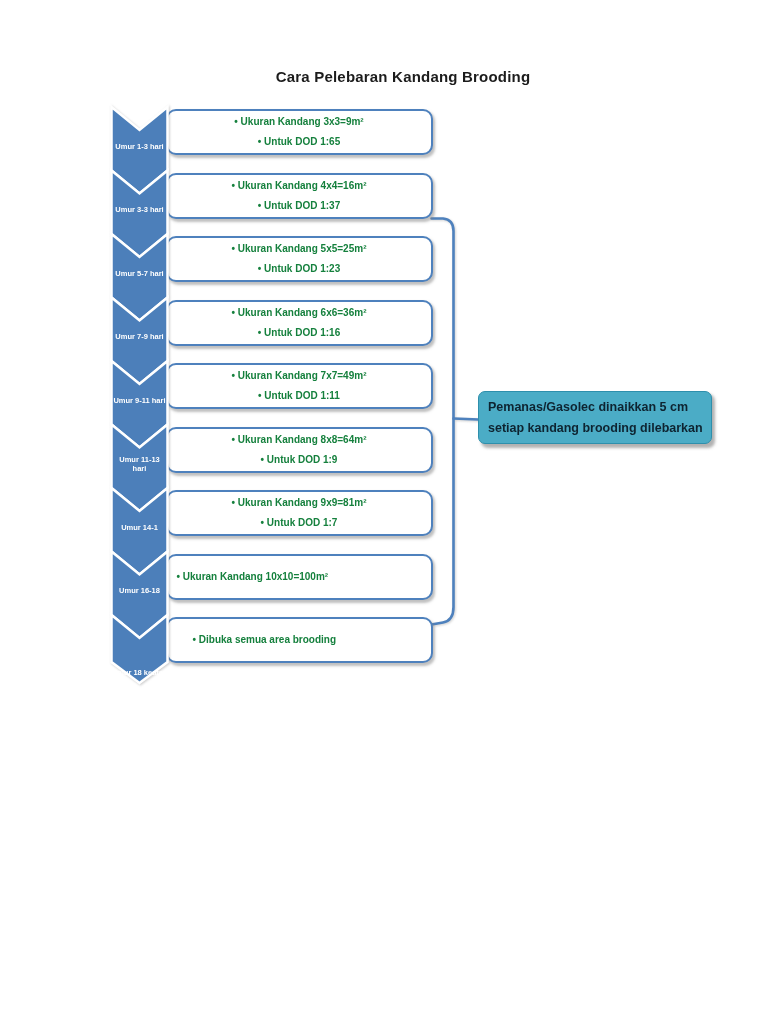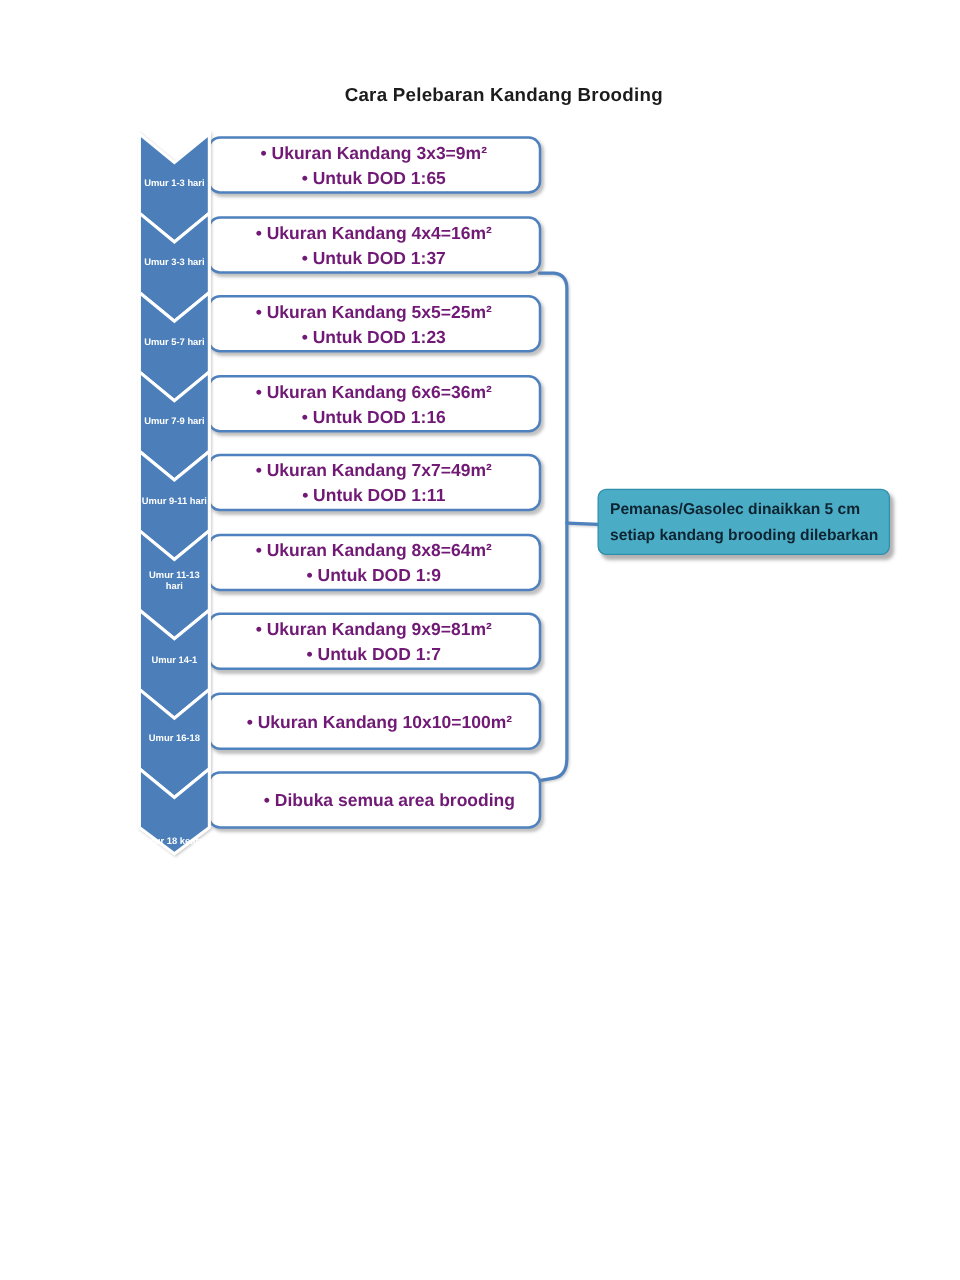--- a/index.html
+++ b/index.html
@@ -22,23 +22,23 @@
   }
   .diagram{position:absolute;inset:0;}
   .step-box{
     position:absolute;left:165.5px;width:267px;height:46px;
     box-sizing:border-box;background:#ffffff;
     border:2.5px solid var(--line);border-radius:10px;
     box-shadow:2px 2.5px 2.5px rgba(130,130,130,.5);
     display:flex;flex-direction:column;justify-content:center;gap:2px;
     z-index:1;
   }
-  .step-line{font-size:14px;font-weight:700;line-height:18px;color:#701a75;width:100%;box-sizing:border-box;}
+  .step-line{font-size:10px;font-weight:700;line-height:18px;color:#15803d;width:100%;box-sizing:border-box;}
   .align-center{text-align:center;}
-  .align-left{text-align:center;padding-left:9px;}
+  .align-left{text-align:left;padding-left:9px;}
   .chev-svg{position:absolute;inset:0;z-index:2;pointer-events:none;
     filter:drop-shadow(1.5px 1.5px 1px rgba(130,130,130,.4));}
   .chev-svg path{fill:var(--chev);stroke:#ffffff;stroke-width:2.5;}
   .chev-label{
     position:absolute;left:111.5px;width:56px;height:24px;z-index:3;
     display:flex;align-items:center;justify-content:center;text-align:center;
     color:#ffffff;font-size:7.5px;font-weight:600;line-height:9px;
   }
   .bracket-svg{position:absolute;inset:0;z-index:0;pointer-events:none;
     filter:drop-shadow(1.5px 1.5px 1px rgba(150,150,150,.45));}

